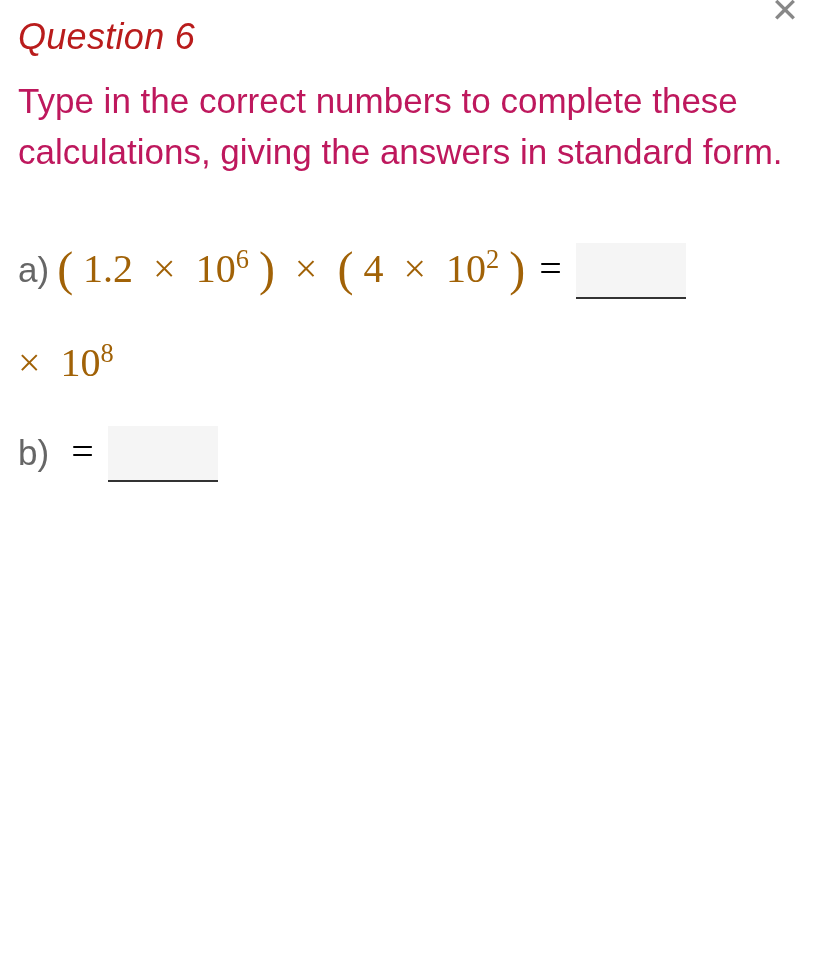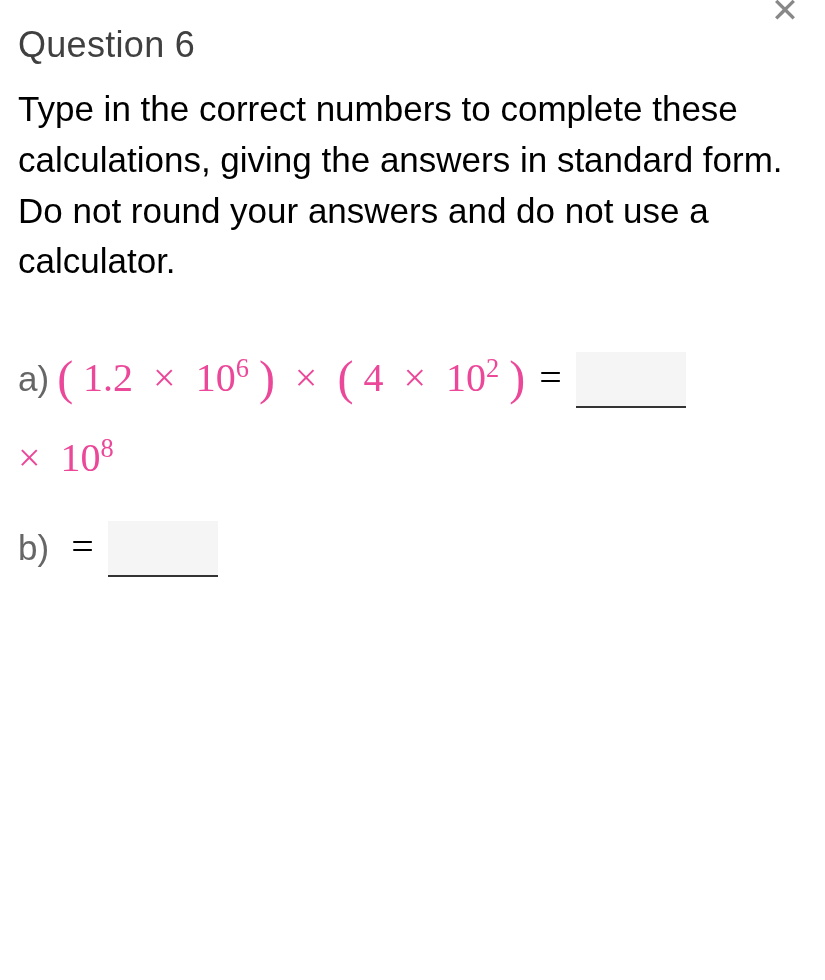--- a/index.html
+++ b/index.html
@@ -25,29 +25,30 @@
     height: 40px;
     color: #888;
     font-size: 34px;
     line-height: 40px;
     text-align: center;
     cursor: pointer;
     font-weight: 300;
   }
   .q-title {
     font-size: 36px;
-    color: #404040;
+    color: #b91c1c;
     font-weight: 500;
-    margin: 12px 0 18px 0;
+    margin: 4px 0 18px 0;
     letter-spacing: 0.3px;
+    font-style: italic;
   }
   .instructions {
     font-size: 35px;
     line-height: 1.45;
-    color: #000000;
+    color: #be185d;
     font-weight: 400;
     margin-bottom: 60px;
   }
   .instructions p { margin: 0; }
   .problem {
     margin-bottom: 40px;
   }
   .line1 {
     display: flex;
     align-items: baseline;
@@ -55,21 +56,21 @@
     gap: 0;
   }
   .part-label {
     font-size: 35px;
     color: #666;
     margin-right: 8px;
   }
   .math {
     font-family: "Times New Roman", Times, serif;
     font-size: 40px;
-    color: #ec4899;
+    color: #a16207;
     white-space: nowrap;
   }
   sup {
     font-size: 0.66em;
     vertical-align: super;
     line-height: 0;
   }
   .paren {
     font-size: 48px;
     position: relative;
@@ -89,36 +90,35 @@
     border: none;
     border-bottom: 2px solid #333;
     font-family: "Times New Roman", Times, serif;
     font-size: 36px;
     text-align: center;
     color: #000;
     padding: 0;
     margin-bottom: -4px;
   }
   .line2 {
-    margin-top: 30px;
+    margin-top: 44px;
     margin-bottom: 20px;
   }
 </style>
 </head>
 <body>
 
 <div class="page">
 
   <div class="close-x">✕</div>
 
   <h1 class="q-title">Question 6</h1>
 
   <div class="instructions">
     <p>Type in the correct numbers to complete these calculations, giving the answers in standard form.</p>
-    <p>Do not round your answers and do not use a calculator.</p>
   </div>
 
   <div class="problem">
     <div class="line1">
       <span class="part-label">a)</span>
       <span class="math">
         <span class="paren">(</span>
         <span>1.2</span>
         &nbsp;<span>×</span>&nbsp;
         <span>10</span><sup>6</sup>

